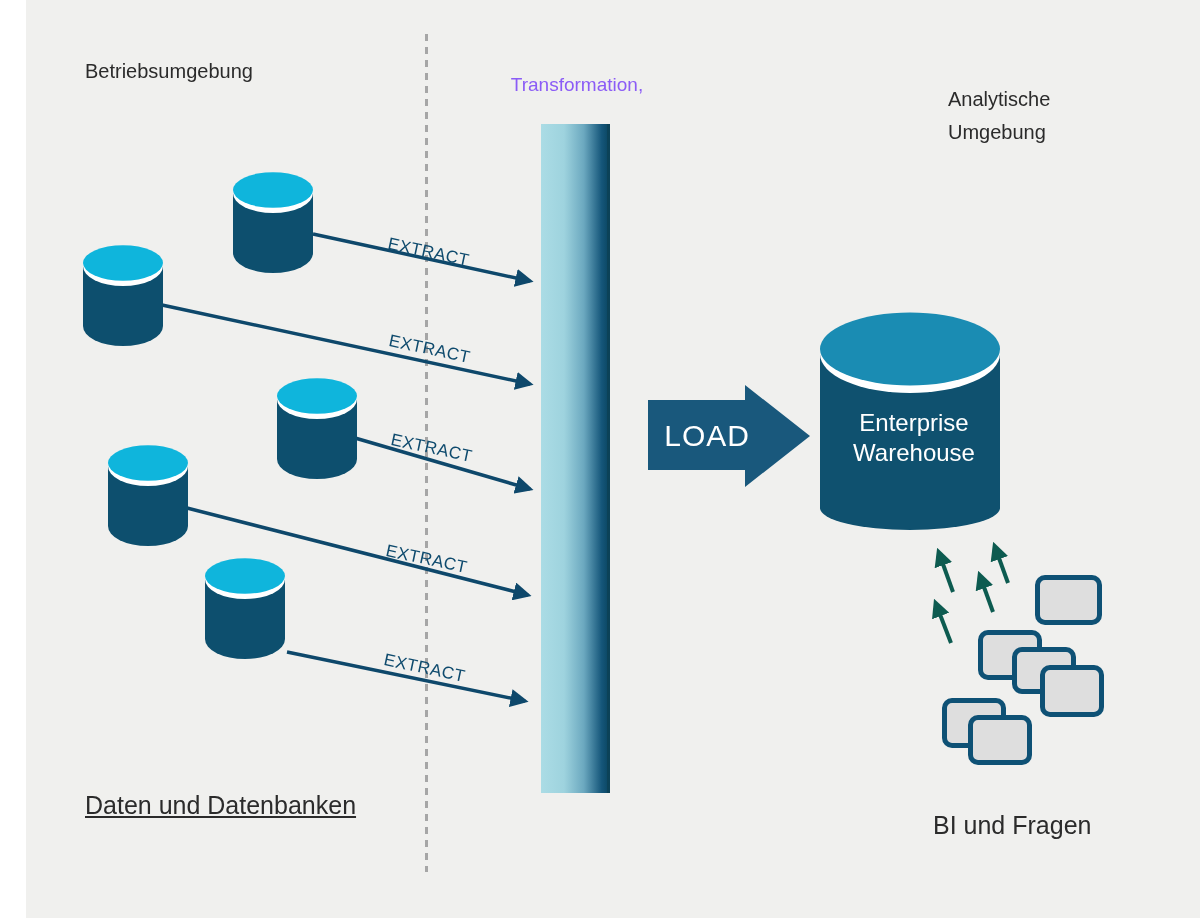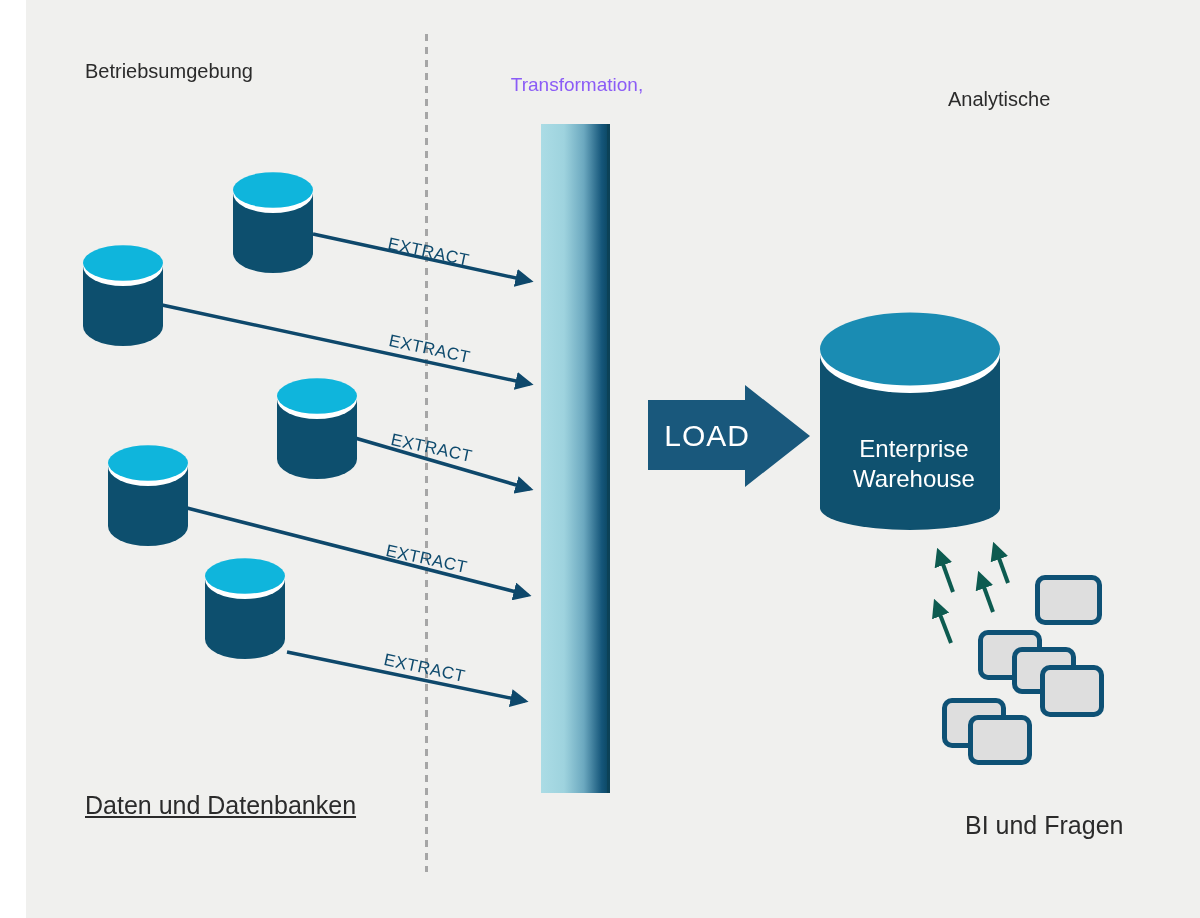--- a/index.html
+++ b/index.html
@@ -20,21 +20,21 @@
   .extract-label {
     position:absolute; color:#0e4a6d; font-size:17px; letter-spacing:0.5px;
     transform:rotate(12deg); transform-origin:left top; white-space:nowrap;
   }
   .load-label {
     position:absolute; left:650px; top:419px; width:100px; text-align:right;
     color:#ffffff; font-size:30px; letter-spacing:1px;
   }
   .wh-label {
     position:absolute; left:820px; top:408px; width:188px; text-align:center;
-    color:#ffffff; font-size:24px; line-height:30px;margin-top:26px;
+    color:#ffffff; font-size:24px; line-height:30px;
   }
 
   
   .divider {
     position:absolute; left:425px; top:34px; width:3px; height:838px;
     background:repeating-linear-gradient(to bottom, #a6a6a6 0 7px, transparent 7px 13px);
   }
   .transform-bar {
     position:absolute; left:541px; top:124px; width:66px; height:669px;
     background:linear-gradient(to right, #abdce5 0%, #9ed3de 35%, #6ba8bf 65%, #15567a 92%, #0d4a68 100%);
@@ -54,20 +54,21 @@
 <div class="canvas">
   <div class="panel"></div>
 
   <div class="divider"></div>
 
   <div class="transform-bar"></div>
 
   <div class="region-title" style="left:85px; top:55px;">Betriebsumgebung</div>
   <div class="region-title" style="left:948px; top:56px;margin-top:27px;">
     <div>Analytische</div>
+    <div>Umgebung</div>
   </div>
 
   <div class="transform-title">
     <div>Transformation,</div>
   </div>
 
   <svg class="overlay" width="1200" height="918" viewBox="0 0 1200 918">
     <defs>
       <marker id="mBlue" viewBox="0 0 10 10" refX="8" refY="5" markerWidth="5.2" markerHeight="5.2" orient="auto">
         <path d="M0 0 L10 5 L0 10 Z" fill="#0e486b"></path>
@@ -150,16 +151,16 @@
   <div class="screen" style="left:1035px; top:575px; width:67px;"></div>
   <div class="screen" style="left:978px;  top:630px;"></div>
   <div class="screen" style="left:1012px; top:647px; height:47px;"></div>
   <div class="screen" style="left:1040px; top:665px; height:52px;"></div>
   <div class="screen" style="left:942px;  top:698px;"></div>
   <div class="screen" style="left:968px;  top:715px;"></div>
 
   <div class="caption" style="left:85px; top:790px;text-decoration:underline;">
     <div>Daten und Datenbanken</div>
   </div>
-  <div class="caption" style="left:933px; top:810px;margin-left:32px;">
+  <div class="caption" style="left:933px; top:810px;">
     <div>BI und Fragen</div>
   </div>
 </div>
 
 </body></html>

